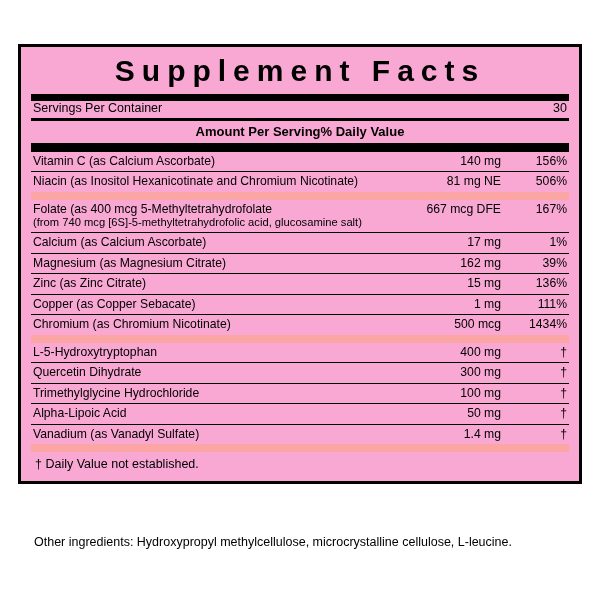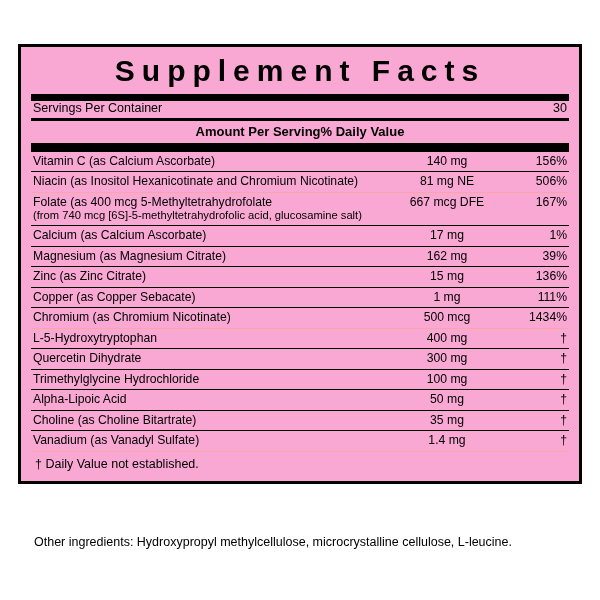--- a/index.html
+++ b/index.html
@@ -56,23 +56,23 @@
     width: 100%;
     border-collapse: collapse;
     font-size: 12.2px;
   }
   table.facts td {
     padding: 3px 2px 3px 2px;
     vertical-align: top;
     border-bottom: 1px solid #000;
     line-height: 13.5px;
   }
-  table.facts tr.thick td { border-bottom: 1px solid #fca5a5; }
+  table.facts tr.thick td { border-bottom: 8px solid #fca5a5; }
   td.name { text-align: left; padding-left: 6px; }
-  td.amt { text-align: center; white-space: nowrap; width: 108px; }
+  td.amt { text-align: right; white-space: nowrap; width: 108px; }
   td.dv  { text-align: right; white-space: nowrap; width: 62px; padding-right: 4px;}
   .sub {
     display: block;
     font-size: 11.2px;
     line-height: 13px;
   }
   .footnote {
     font-size: 12.5px;
     padding: 5px 2px 2px 4px;
   }
@@ -188,27 +188,20 @@
         <td class="amt">100 mg</td>
         <td class="dv">†</td>
       </tr>
       <tr>
         <td class="name">
           <span>Alpha-Lipoic Acid</span>
         </td>
         <td class="amt">50 mg</td>
         <td class="dv">†</td>
       </tr>
-      <tr>
-        <td class="name">
-          <span>Choline (as Choline Bitartrate)</span>
-        </td>
-        <td class="amt">35 mg</td>
-        <td class="dv">†</td>
-      </tr>
       <tr class="thick">
         <td class="name">
           <span>Vanadium (as Vanadyl Sulfate)</span>
         </td>
         <td class="amt">1.4 mg</td>
         <td class="dv">†</td>
       </tr>
     </tbody>
   </table>
 

